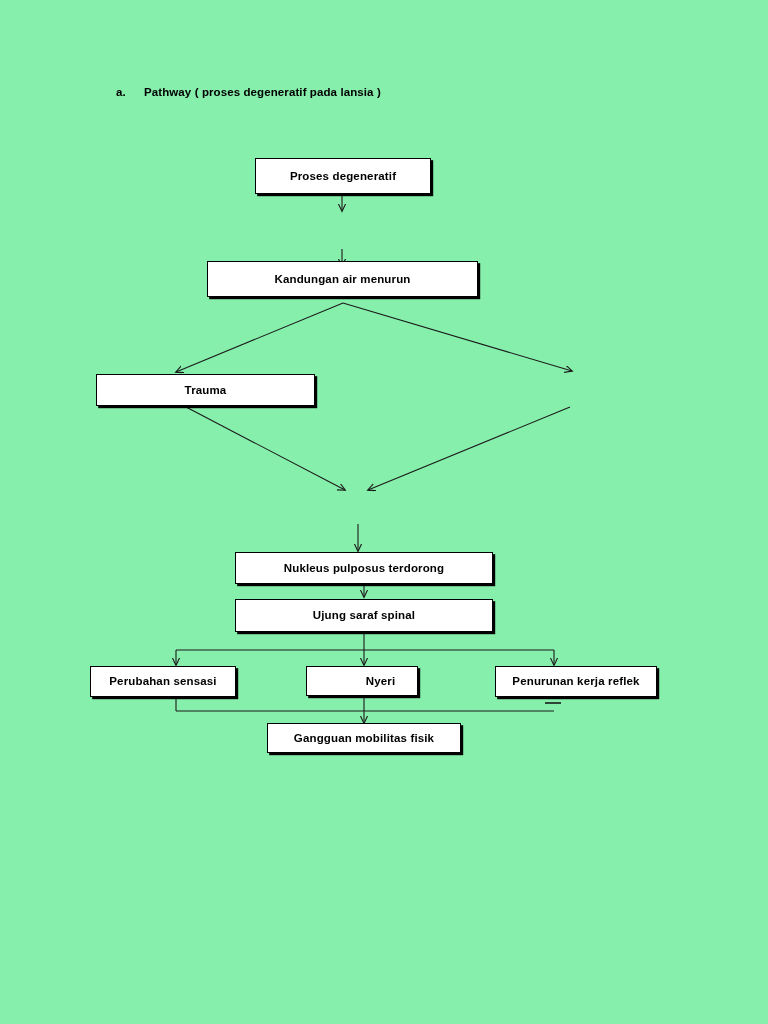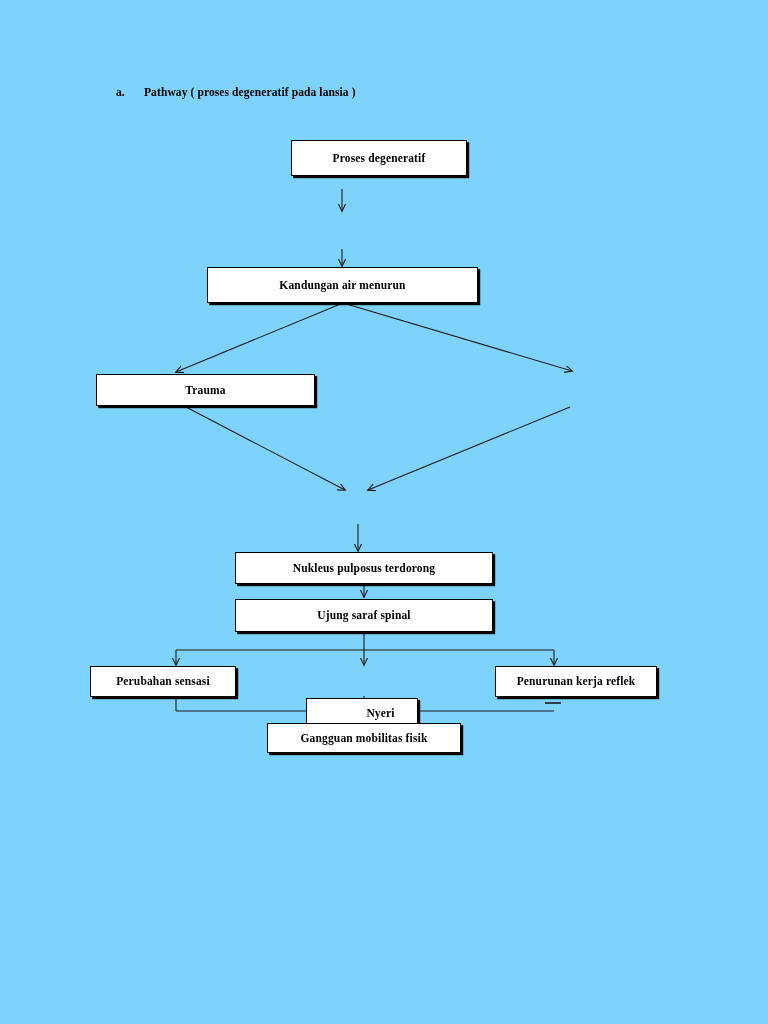--- a/index.html
+++ b/index.html
@@ -8,23 +8,22 @@
     background: #ffffff;
   }
   body {
     font-family: "Liberation Sans", sans-serif;
     color: #000000;
   }
   #page {
     position: relative;
     width: 768px;
     height: 1024px;
-    background: #7dd3fc;
+    background: #86efac;
     overflow: hidden;
-    font-family: Liberation Serif, serif;
   }
   .heading {
     position: absolute;
     left: 116px;
     top: 86px;
     font-size: 11.5px;
     font-weight: bold;
     letter-spacing: 0.1px;
     white-space: nowrap;
   }
@@ -98,26 +97,26 @@
     <line x1="176" y1="650" x2="176" y2="665" stroke-width="1.1" marker-end="url(#ah)"></line>
     <line x1="364" y1="650" x2="364" y2="665" stroke-width="1.1" marker-end="url(#ah)"></line>
     <line x1="554" y1="650" x2="554" y2="665" stroke-width="1.1" marker-end="url(#ah)"></line>
 
     <line x1="176" y1="697" x2="176" y2="711" stroke-width="1.1"></line>
     <line x1="176" y1="711" x2="554" y2="711" stroke-width="1.1"></line>
     <line x1="364" y1="696" x2="364" y2="723" stroke-width="1.1" marker-end="url(#ah)"></line>
     <line x1="545" y1="703" x2="561" y2="703" stroke-width="1.6"></line>
   </svg>
 
-  <div class="node" style="left:255px; top:140px; width:176px; height:36px;margin-left:36px;">
+  <div class="node" style="left:255px; top:158px; width:176px; height:36px;">
     <span>Proses degeneratif</span>
   </div>
 
 
-  <div class="node" style="left:207px; top:267px; width:271px; height:36px;justify-content:center;">
+  <div class="node" style="left:207px; top:261px; width:271px; height:36px;justify-content:center;">
     <span>Kandungan air menurun</span>
   </div>
 
   <div class="node" style="left:96px; top:374px; width:219px; height:32px;">
     <span>Trauma</span>
   </div>
 
 
 
   <div class="node" style="left:235px; top:552px; width:258px; height:32px;">
@@ -125,21 +124,21 @@
   </div>
 
   <div class="node" style="left:235px; top:599px; width:258px; height:33px;">
     <span>Ujung saraf spinal</span>
   </div>
 
   <div class="node" style="left:90px; top:666px; width:146px; height:31px;">
     <span>Perubahan sensasi</span>
   </div>
 
-  <div class="node" style="left:306px; top:698px; width:112px; height:30px;padding-left:37px;">
+  <div class="node" style="left:306px; top:666px; width:112px; height:30px;padding-left:37px;">
     <span>Nyeri</span>
   </div>
 
   <div class="node" style="left:468px; top:666px; width:162px; height:31px;margin-left:27px;">
     <span>Penurunan kerja reflek</span>
   </div>
 
   <div class="node" style="left:267px; top:723px; width:194px; height:30px;">
     <span>Gangguan mobilitas fisik</span>
   </div>

